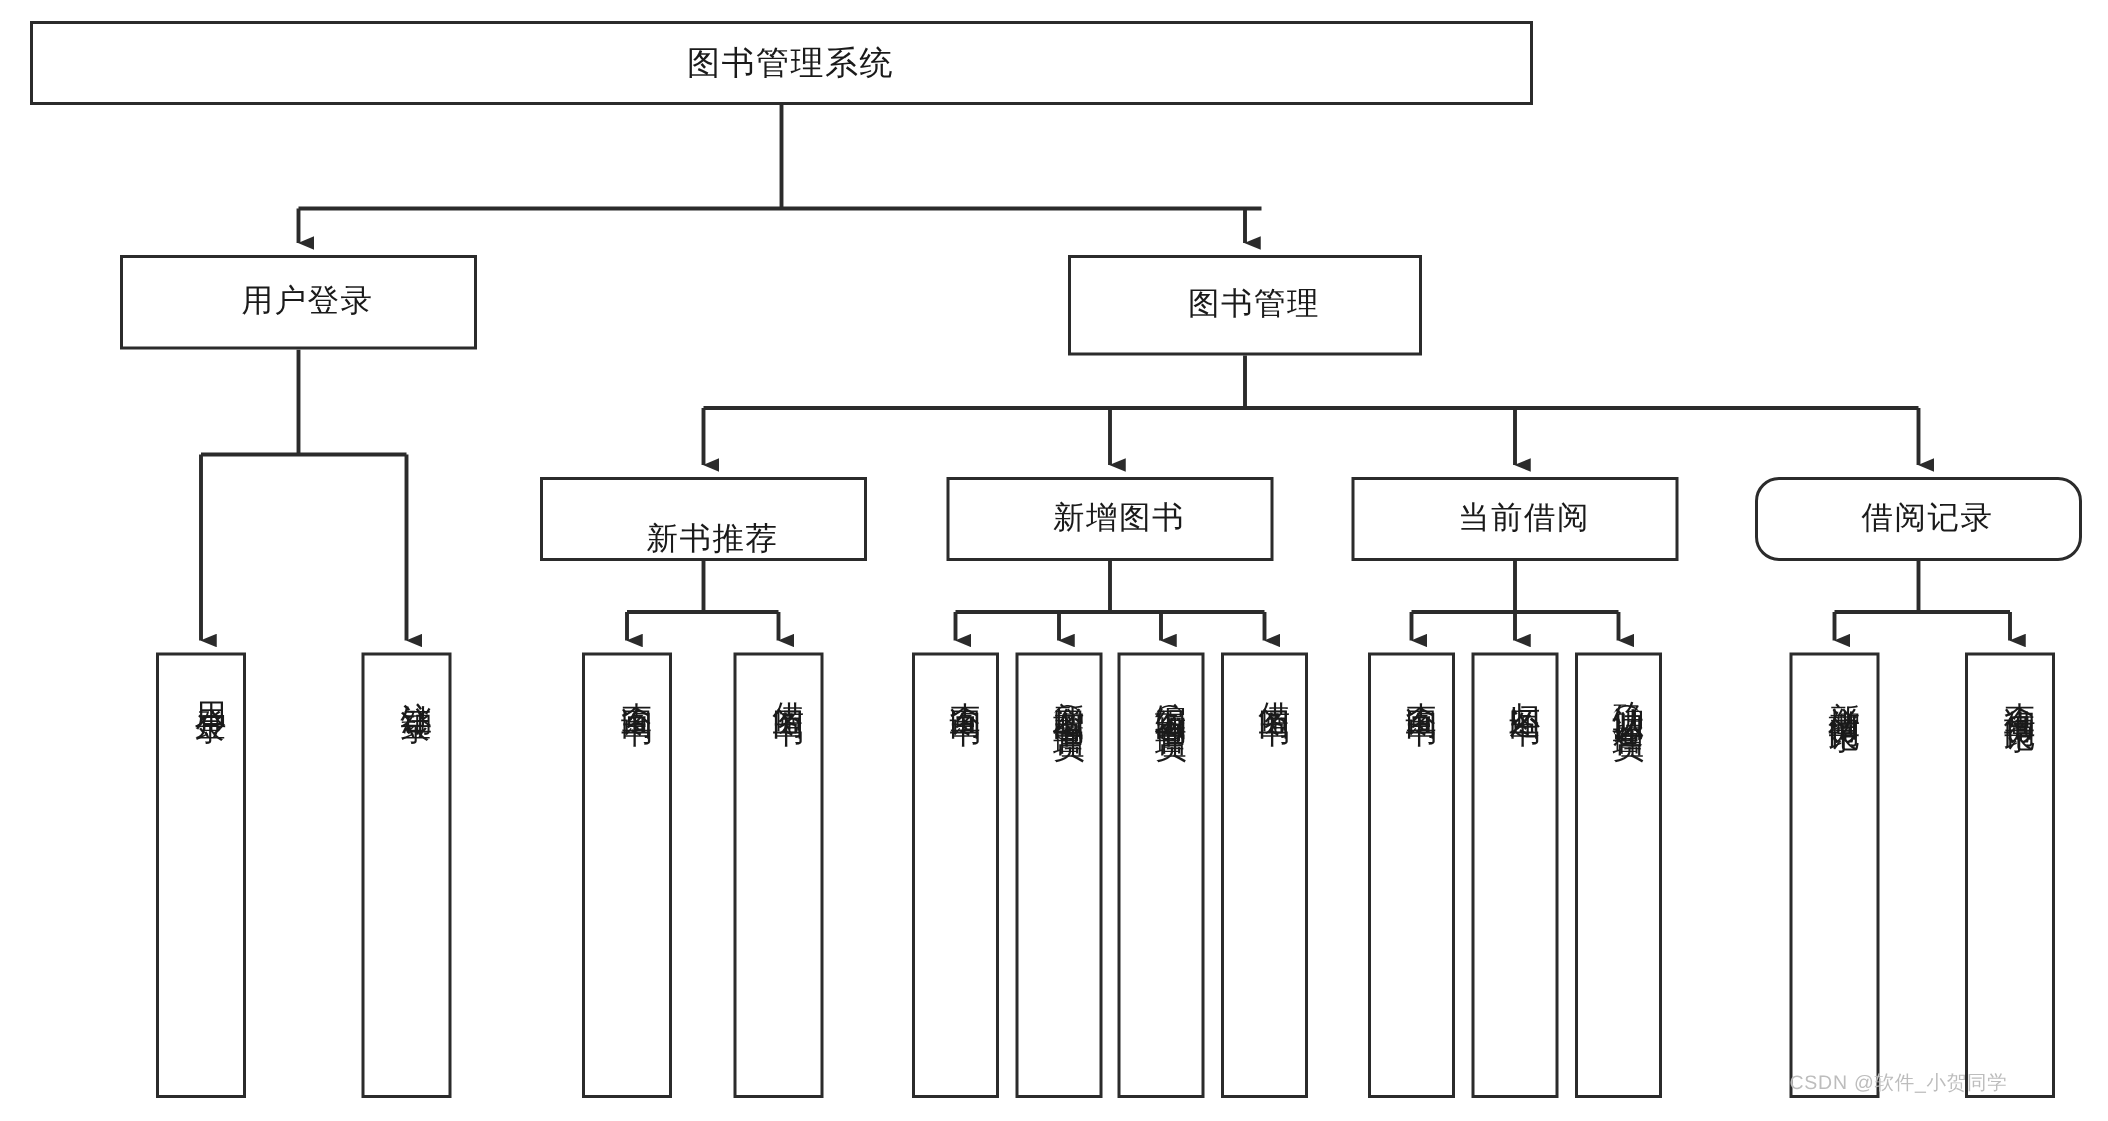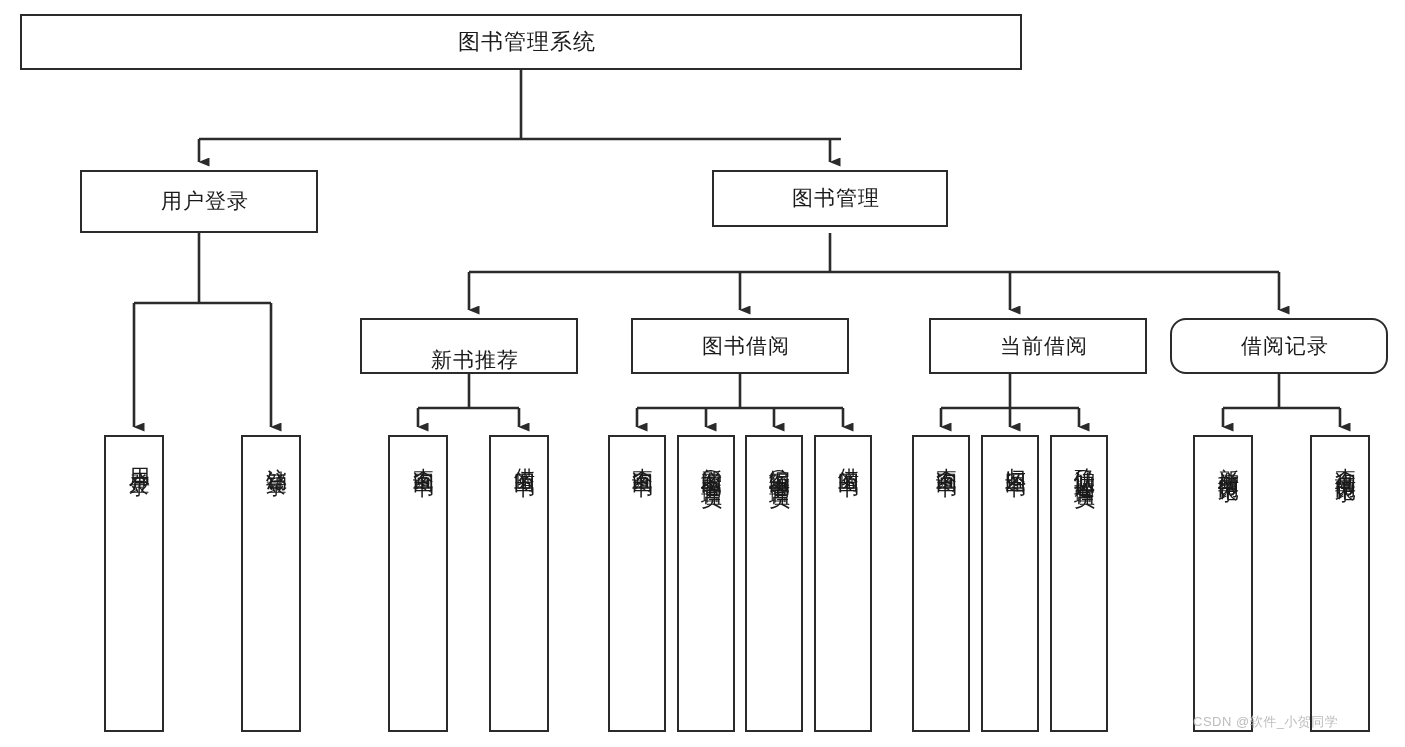--- a/index.html
+++ b/index.html
@@ -118,31 +118,31 @@
     </g>
   </svg>
 
   <div class="node root h-node" style="left:20px;top:14px;width:1002px;height:56px;">
     <span class="lbl">图书管理系统</span>
   </div>
 
   <div class="node h-node" style="left:80px;top:170px;width:238px;height:63px;">
     <span class="lbl">用户登录</span>
   </div>
-  <div class="node h-node" style="left:712px;top:170px;width:236px;height:57px;">
+  <div class="node h-node" style="left:712px;top:170px;width:236px;height:67px;">
     <span class="lbl">图书管理</span>
   </div>
 
   <div class="node h-node" style="left:360px;top:318px;width:218px;height:56px;align-items:flex-end;">
     <span class="lbl">新书推荐</span>
   </div>
   <div class="node h-node" style="left:631px;top:318px;width:218px;height:56px;">
-    <span class="lbl">图书借阅</span>
+    <span class="lbl">新增图书</span>
   </div>
-  <div class="node h-node" style="left:901px;top:318px;width:218px;height:56px;margin-left:28px;">
+  <div class="node h-node" style="left:901px;top:318px;width:218px;height:56px;">
     <span class="lbl">当前借阅</span>
   </div>
   <div class="node h-node" style="left:1170px;top:318px;width:218px;height:56px;border-radius:16px;">
     <span class="lbl">借阅记录</span>
   </div>
 
   <div class="node leaf" style="left:104px;top:435px;width:60px;height:297px;">
     <span class="lbl">用户登录</span>
   </div>
   <div class="node leaf" style="left:241px;top:435px;width:60px;height:297px;">

